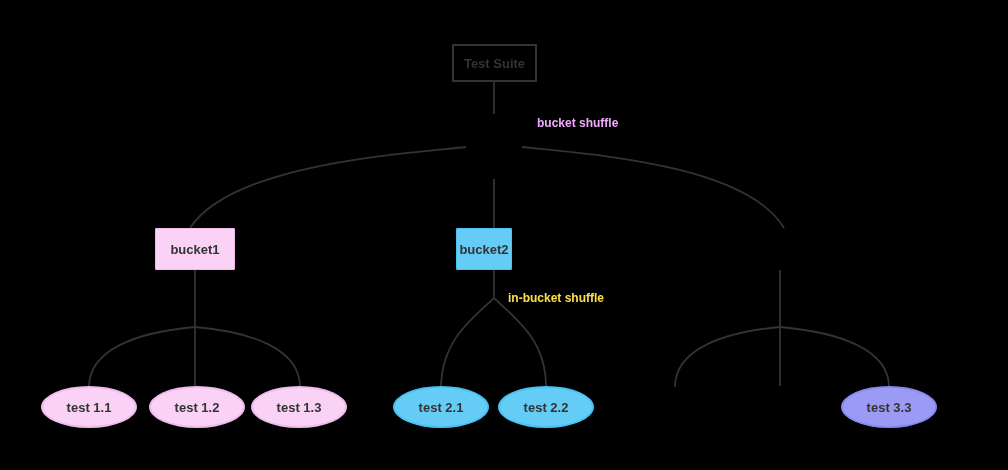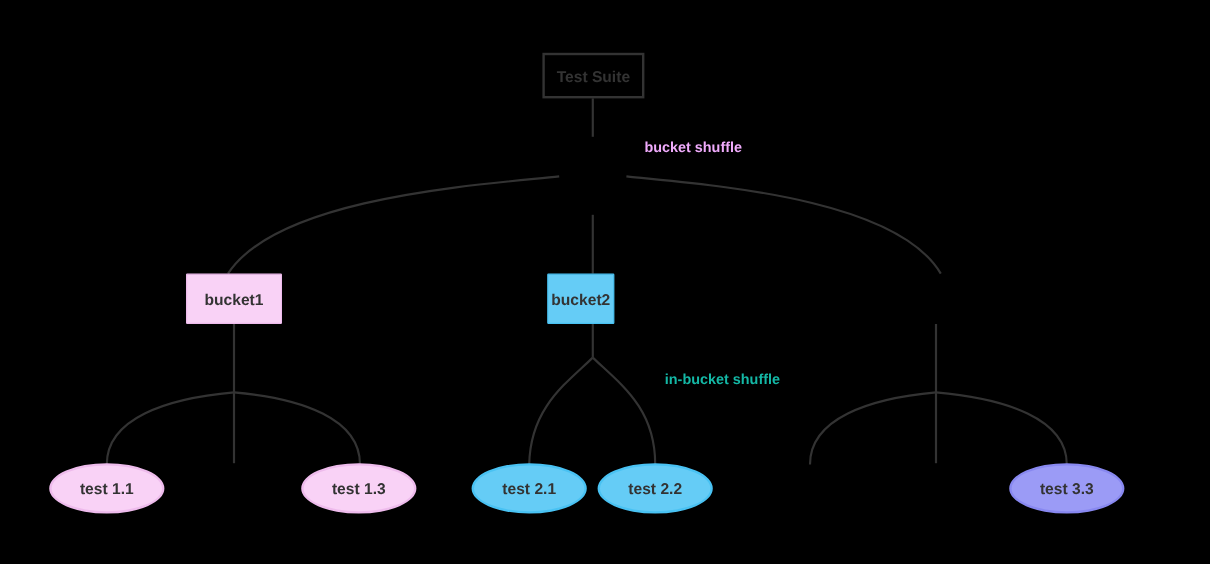--- a/index.html
+++ b/index.html
@@ -76,31 +76,34 @@
     <path d="M780 270 V386"></path>
     <path d="M780 327 C724 332 675 349 675 387"></path>
     <path d="M780 327 C838 332 889 349 889 387"></path>
   </svg>
 
   <div class="node root-node" style="left: 452px; top: 44px; border-color: rgb(51, 51, 51); color: rgb(51, 51, 51);">
     <span>Test Suite</span>
   </div>
 
   <div class="edge-label" style="left: 537px; top: 116px; color: #f0abfc;">bucket shuffle</div>
-  <div class="edge-label" style="left: 554px; top: 291px; color: #14b8a6; margin-top: 18px;">in-bucket shuffle</div>
+  <div class="edge-label" style="left: 508px; top: 291px; color: #fde047;">in-bucket shuffle</div>
 
   <div class="node bucket-node" style="left: 155px; top: 228px; background-color: rgb(249, 210, 246); border-color: rgb(238, 187, 236); color: rgb(51, 51, 51);">
     <span>bucket1</span>
   </div>
   <div class="node bucket-node" style="left: 456px; top: 228px; width: 56px; background-color: rgb(101, 204, 246); border-color: rgb(73, 194, 243); color: rgb(51, 51, 51);">
     <span>bucket2</span>
   </div>
 
   <div class="node test-node" style="left: 41px; top: 386px; background-color: rgb(249, 210, 246); border-color: rgb(238, 187, 236); color: rgb(51, 51, 51);">
     <span>test 1.1</span>
+  </div>
+  <div class="node test-node" style="left: 149px; top: 386px; background-color: rgb(249, 210, 246); border-color: rgb(238, 187, 236); color: rgb(51, 51, 51);">
+    <span>test 1.2</span>
   </div>
   <div class="node test-node" style="left: 251px; top: 386px; background-color: rgb(249, 210, 246); border-color: rgb(238, 187, 236); color: rgb(51, 51, 51);">
     <span>test 1.3</span>
   </div>
 
   <div class="node test-node" style="left: 393px; top: 386px; background-color: rgb(101, 204, 246); border-color: rgb(73, 194, 243); color: rgb(51, 51, 51);">
     <span>test 2.1</span>
   </div>
   <div class="node test-node" style="left: 498px; top: 386px; background-color: rgb(101, 204, 246); border-color: rgb(73, 194, 243); color: rgb(51, 51, 51);">
     <span>test 2.2</span>

